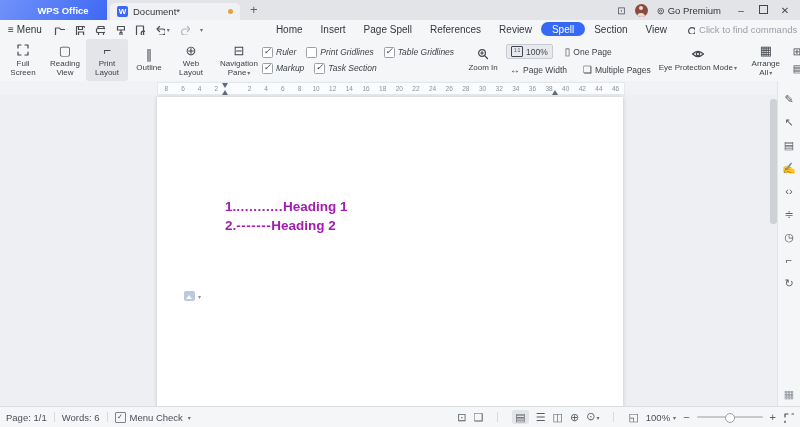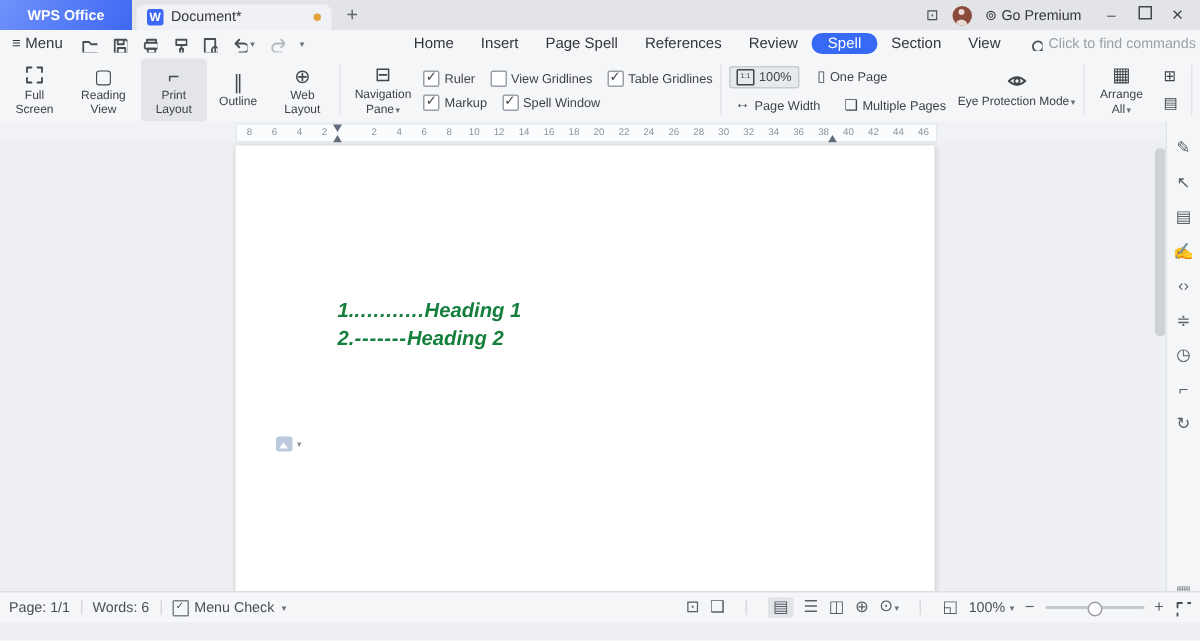--- a/index.html
+++ b/index.html
@@ -6,21 +6,21 @@
   body{width:800px;height:427px;position:relative;overflow:hidden;background:#edeff2;
        font-family:"Liberation Sans",sans-serif;color:#3c4043;}
   .app{position:absolute;inset:0;}
   svg.qi{width:11px;height:11px;stroke:#4a4e55;fill:none;stroke-width:1.2;stroke-linecap:round;stroke-linejoin:round;}
   svg.big{width:14px;height:14px;stroke:#41464d;fill:none;stroke-width:1.2;stroke-linecap:round;stroke-linejoin:round;}
   svg.dis{stroke:#b3b7bd;}
 
   
   .titlebar{position:absolute;top:0;left:0;right:0;height:20px;background:#e2e4e8;display:flex;align-items:center;}
   .wps-btn{width:88px;height:20px;background:linear-gradient(120deg,#7092fa,#3e68f4);color:#fff;
-           font-size:9.5px;font-weight:bold;display:flex;align-items:center;justify-content:center;}
+           font-size:9.5px;font-weight:bold;display:flex;align-items:center;justify-content:center;padding-left:19px;}
   .doc-tab{margin-left:3px;margin-top:3px;height:17px;width:116px;background:#f0f1f4;border-radius:5px 5px 0 0;
            display:flex;align-items:center;gap:5px;padding:0 7px;}
   .w-logo{width:11px;height:11px;border-radius:2px;background:#3e68f4;color:#fff;font-size:8px;font-weight:bold;
           display:flex;align-items:center;justify-content:center;}
   .tab-title{font-size:9.5px;color:#33363b;flex:1;white-space:nowrap;overflow:hidden;}
   .unsaved-dot{width:5px;height:5px;border-radius:50%;background:#e2a23c;flex:none;}
   .new-tab{margin-left:10px;font-size:13px;color:#5f6368;line-height:20px;}
   .tb-right{margin-left:auto;display:flex;align-items:center;gap:9px;padding-right:4px;}
   .ws-icon{font-size:10px;color:#4a4e55;}
   .avatar{width:13px;height:13px;border-radius:50%;background:#8a4a3c;position:relative;overflow:hidden;flex:none;}
@@ -45,21 +45,21 @@
   
   .ribbon{position:absolute;top:38px;left:0;right:0;height:42px;background:#f5f6f8;border-bottom:1px solid #d9dbdf;
           display:flex;align-items:stretch;padding:1px 2px 2px 2px;}
   .rbtn{display:flex;flex-direction:column;align-items:center;justify-content:center;gap:1px;padding:2px 2px;
         border-radius:3px;font-size:8px;color:#3e4247;text-align:center;line-height:1.15;min-width:38px;}
   .rbtn .ricon{font-size:13px;height:15px;line-height:15px;color:#41464d;}
   .rbtn.active{background:#e3e5e9;}
   .rsep{width:1px;background:#e2e4e8;margin:4px 3px;}
   .chk-col{display:flex;flex-direction:column;justify-content:center;gap:5px;padding:0 2px;}
   .chk-row{display:flex;gap:10px;align-items:center;}
-  .chk{display:flex;align-items:center;gap:3px;font-size:8.5px;color:#3e4247;white-space:nowrap;}
+  .chk{display:flex;align-items:center;gap:3px;font-size:8.5px;color:#3e4247;white-space:nowrap;font-style:italic;}
   .box{width:9px;height:9px;border:1px solid #9aa0a8;border-radius:1.5px;background:#fff;position:relative;flex:none;}
   .box.checked::after{content:"✓";position:absolute;top:-2px;left:0.5px;font-size:9px;color:#41464d;}
   .stack{display:flex;flex-direction:column;justify-content:center;gap:4px;padding:0 2px;}
   .srow{display:flex;gap:8px;align-items:center;}
   .sbtn{display:flex;align-items:center;gap:3px;font-size:8.5px;color:#3e4247;padding:1px 4px;border-radius:2px;white-space:nowrap;}
   .sbtn .si{font-size:10px;color:#41464d;}
   .sbtn.boxed{background:#e7e9ec;border:1px solid #c8ccd2;}
   .one2one{width:10px;height:9px;border:1px solid #41464d;border-radius:1px;font-size:4.5px;line-height:8px;text-align:center;color:#41464d;}
   .ca{font-size:6px;color:#6a6f76;margin-left:1px;}
 
@@ -68,40 +68,40 @@
   .ruler-strip{position:absolute;left:157px;width:466px;top:1px;height:11px;background:#fbfcfe;border:1px solid #e4e7eb;display:flex;}
   .ruler-num{flex:1;text-align:center;font-size:6.5px;color:#8c929c;line-height:11px;overflow:hidden;}
   .mk{position:absolute;width:0;height:0;border-left:3.5px solid transparent;border-right:3.5px solid transparent;}
   .mk-fl{left:222px;top:2px;border-top:5px solid #5f6a7a;}
   .mk-h{left:222px;bottom:0;border-bottom:5px solid #5f6a7a;}
   .mk-r{left:552px;bottom:0;border-bottom:5px solid #5f6a7a;}
 
   
   .canvas{position:absolute;top:95px;left:0;right:22px;bottom:20px;background:#edeff2;overflow:hidden;}
   .page{position:absolute;left:157px;top:2px;width:466px;height:480px;background:#fff;box-shadow:0 0 4px rgba(0,0,0,.18);}
-  .toc{position:absolute;left:68px;top:100px;color:#15803d;white-space:nowrap;font-style:italic;}
+  .toc{position:absolute;left:68px;top:100px;color:#a21caf;white-space:nowrap;}
   .tline{line-height:19px;}
   .tline.b{font-size:13.5px;font-weight:700;}
   .tline.n{font-size:13px;font-weight:400;}
   .leader{letter-spacing:.5px;}
   .img-ph{position:absolute;left:27px;top:194px;display:flex;align-items:center;gap:2px;}
   .img-ph .ph{width:11px;height:10px;background:#bcc8de;border-radius:2px;position:relative;}
   .img-ph .ph::after{content:"";position:absolute;bottom:2px;left:2px;border-left:3px solid transparent;
                      border-right:3px solid transparent;border-bottom:4px solid #fff;}
   .img-ph .ca{font-size:6px;color:#8c929c;}
   .vscroll{position:absolute;right:1px;top:4px;width:7px;height:125px;background:#ced1d6;border-radius:3px;}
 
   
   .sidebar{position:absolute;top:81px;right:0;width:22px;bottom:20px;background:#f5f6f8;border-left:1px solid #e0e3e7;
            display:flex;flex-direction:column;align-items:center;padding-top:12px;gap:10px;}
   .sb-icon{font-size:11px;color:#595e66;height:13px;line-height:13px;}
   .sb-bottom{position:absolute;bottom:6px;left:0;width:22px;text-align:center;font-size:11px;color:#8c929c;}
 
   
-  .statusbar{position:absolute;bottom:12px;left:0;right:0;height:20px;background:#f5f6f8;border-top:1px solid #dcdee2;
+  .statusbar{position:absolute;bottom:0;left:0;right:0;height:20px;background:#f5f6f8;border-top:1px solid #dcdee2;
              display:flex;align-items:center;font-size:9.5px;color:#4a4e55;padding:0 6px;}
   .st-sep{width:1px;height:10px;background:#d8dade;margin:0 7px;}
   .spell{display:flex;align-items:center;gap:4px;}
   .spellbox{width:9px;height:9px;border:1px solid #7d838c;border-radius:1px;font-size:7px;line-height:8px;text-align:center;color:#4a4e55;}
   .st-right{margin-left:auto;display:flex;align-items:center;gap:7px;}
   .st-ic{font-size:11px;color:#595e66;line-height:14px;}
   .st-ic.active{background:#e2e4e8;border-radius:2px;padding:0 3px;}
   .zoomtxt{display:flex;align-items:center;gap:2px;}
   .slider{width:66px;height:2px;background:#c6c9ce;border-radius:1px;position:relative;}
   .knob{position:absolute;left:50%;top:-3.5px;width:8px;height:8px;border-radius:50%;background:#fff;border:1px solid #9ba0a7;transform:translateX(-50%);}
@@ -269,39 +269,45 @@
       <span><span>Navigation Pane</span><span class="ca">▾</span></span>
     </div>
     <div class="chk-col">
       <div class="chk-row">
         <span class="chk">
             <span class="box checked"></span>
             <span>Ruler</span>
           </span>
         <span class="chk">
             <span class="box"></span>
-            <span>View Gridlines</span>
+            <span>Print Gridlines</span>
           </span>
         <span class="chk">
             <span class="box checked"></span>
             <span>Table Gridlines</span>
           </span>
       </div>
       <div class="chk-row">
         <span class="chk">
             <span class="box checked"></span>
             <span>Markup</span>
           </span>
         <span class="chk">
             <span class="box checked"></span>
-            <span>Spell Window</span>
+            <span>Task Section</span>
           </span>
       </div>
     </div>
     <div class="rsep"></div>
+    <div class="rbtn">
+      <span class="ricon"><svg class="big">
+            <use href="#i-magplus"></use>
+          </svg></span>
+      <span>Zoom In</span>
+    </div>
     <div class="stack">
       <div class="srow">
         <span class="sbtn boxed">
             <span class="one2one">1:1</span>
             <span>100%</span>
           </span>
         <span class="sbtn">
             <span class="si">▯</span>
             <span>One Page</span>
           </span>

